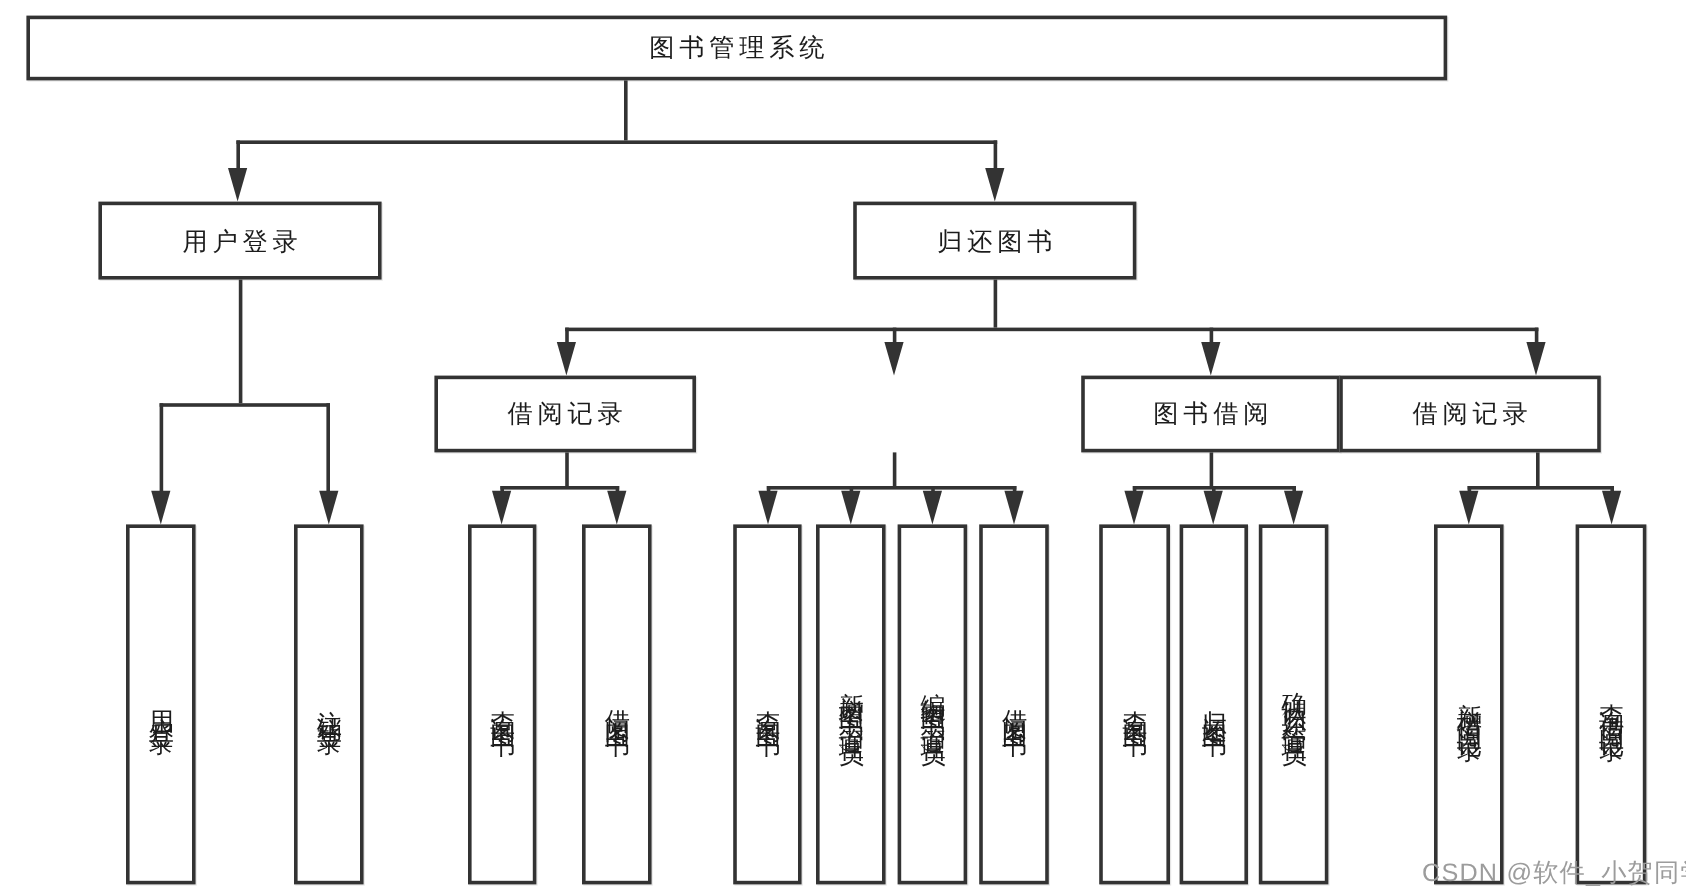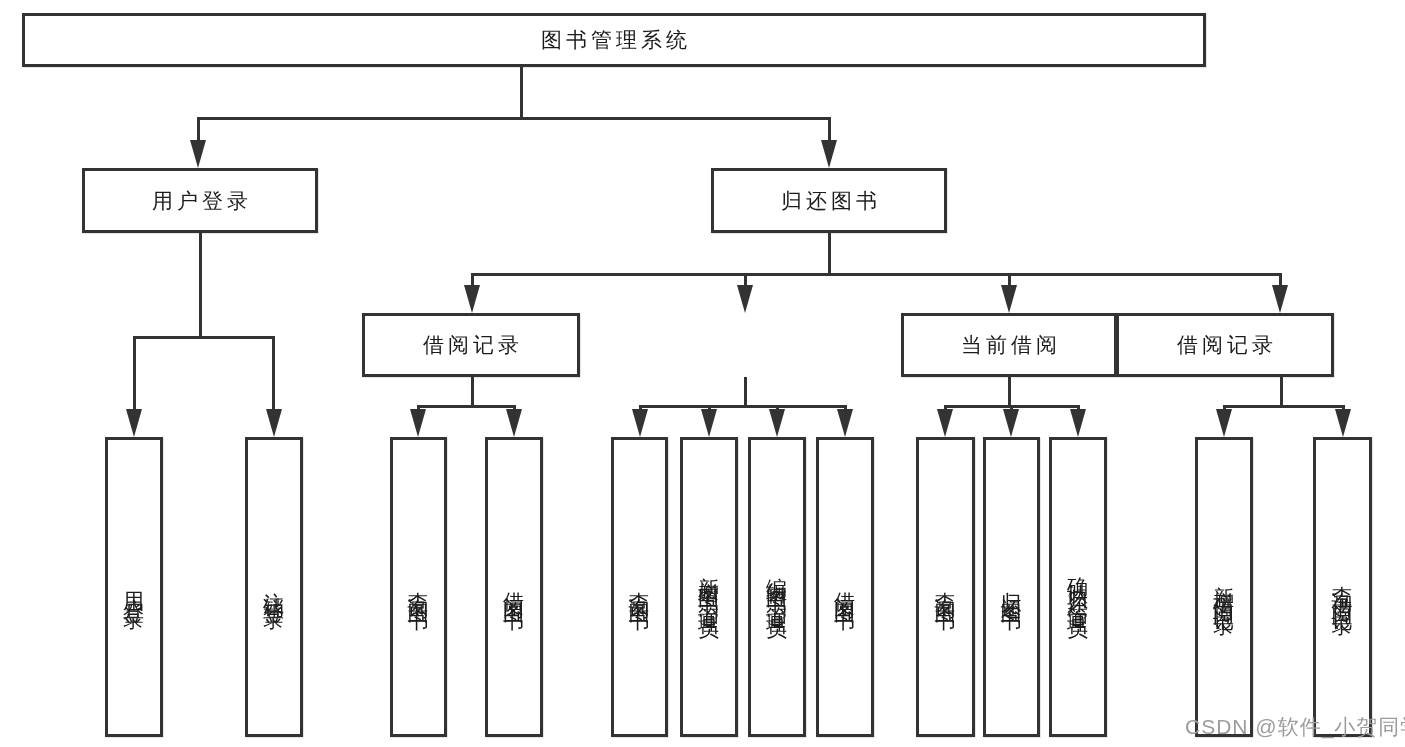--- a/index.html
+++ b/index.html
@@ -62,21 +62,21 @@
 <body>
 
 <div class="canvas">
 
   <div class="box" style="left:22px;top:13px;width:1184px;height:54px">图书管理系统</div>
 
   <div class="box" style="left:82px;top:168px;width:236px;height:65px">用户登录</div>
   <div class="box" style="left:711px;top:168px;width:236px;height:65px">归还图书</div>
 
   <div class="box" style="left:362px;top:313px;width:218px;height:64px">借阅记录</div>
-  <div class="box" style="left:901px;top:313px;width:216px;height:64px">当前借阅</div>
+  <div class="box" style="left:901px;top:313px;width:216px;height:64px">图书借阅</div>
   <div class="box" style="left:1116px;top:313px;width:218px;height:64px">借阅记录</div>
 
   <div class="box leaf" style="left:105px;top:437px;width:58px;height:300px">
     <span class="vtext">用户登录</span>
   </div>
   <div class="box leaf" style="left:245px;top:437px;width:58px;height:300px">
     <span class="vtext">注销登录</span>
   </div>
   <div class="box leaf" style="left:390px;top:437px;width:57px;height:300px">
     <span class="vtext">查询图书</span>

